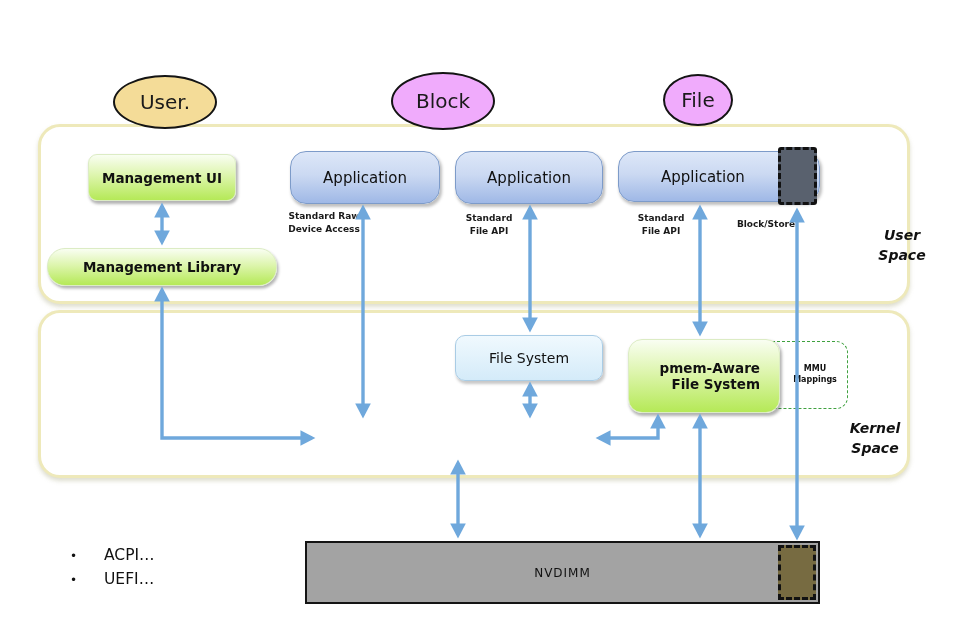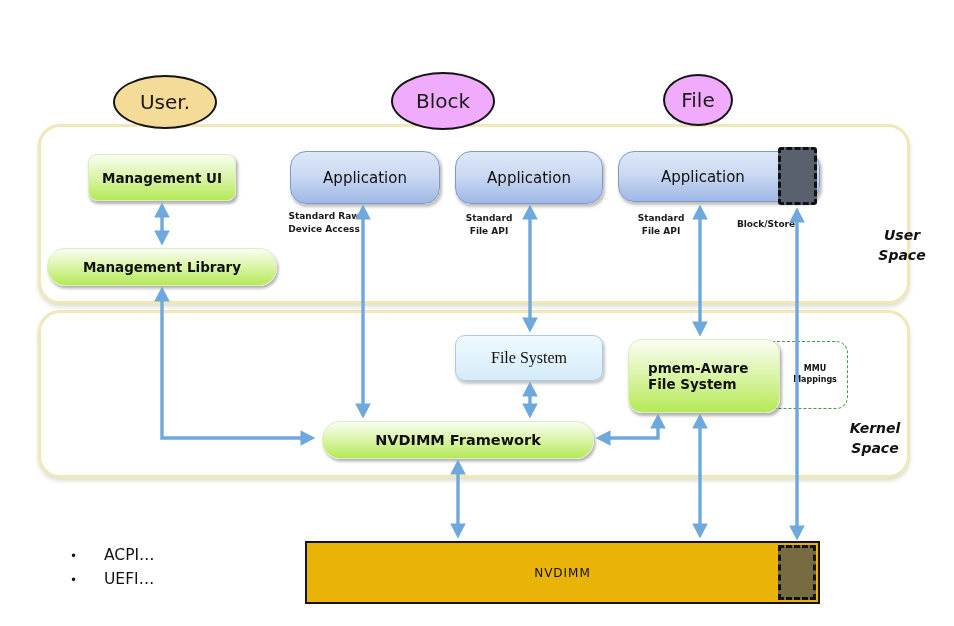--- a/index.html
+++ b/index.html
@@ -11,48 +11,48 @@
            display:flex;align-items:center;justify-content:center;
            font-size:20px;color:#1a1a1a;z-index:6;background:#f0abfc;}
   .ellipse.tan{background:#f4dc98;}
 
   
   .space{position:absolute;background:#fff;border:3px solid #eee9ba;border-radius:22px;
          box-shadow:0 3px 4px rgba(160,160,120,0.35);z-index:1;}
 
   
   .box{position:absolute;display:flex;align-items:center;justify-content:center;
-       text-align:left;z-index:3;}
+       text-align:right;z-index:3;}
   .green{background:linear-gradient(180deg,#f9fef2 0%,#ddf5ad 45%,#b5e957 100%);
          border:1px solid #dcecc4;border-radius:9px;font-weight:bold;font-size:13.5px;
          box-shadow:1.5px 2.5px 3px rgba(0,0,0,0.30);}
   .pill{border-radius:18px;}
   .blue{background:linear-gradient(180deg,#dde7f8 0%,#cbd9f2 45%,#9fb8e6 100%);
         border:1.5px solid #7d9bc9;border-radius:16px;font-size:15px;
         box-shadow:1.5px 2.5px 3px rgba(0,0,0,0.25);}
   .ltblue{background:linear-gradient(180deg,#f0f9fe 0%,#d4ebf9 100%);
-        border:1.5px solid #a9cce5;border-radius:10px;font-size:16px;
-        box-shadow:1.5px 2.5px 3px rgba(0,0,0,0.22);font-family:Liberation Serif, serif;}
+        border:1.5px solid #a9cce5;border-radius:10px;font-size:14px;
+        box-shadow:1.5px 2.5px 3px rgba(0,0,0,0.22);}
   .darkdash{position:absolute;background:#59616e;border:3px solid #111;
             border-style:dashed;border-radius:3px;z-index:4;}
 
   
   .slabel{position:absolute;font-size:9px;font-weight:bold;color:#1a1a1a;
           text-align:center;line-height:1.45;z-index:5;}
   .space-label{position:absolute;font-size:14px;font-weight:bold;font-style:italic;
           text-align:center;line-height:1.4;z-index:5;}
 
   
   #mmu{position:absolute;border:1.5px dashed #3fa13f;border-radius:12px;background:#fff;
        z-index:2;display:flex;align-items:center;justify-content:flex-end;}
   #mmu span{font-size:8px;font-weight:bold;text-align:center;width:58px;
             margin-right:3px;line-height:1.35;}
 
   
-  #nvdimm-bar{position:absolute;background:#eab308;border:2.5px solid #141414;
+  #nvdimm-bar{position:absolute;background:#a3a3a3;border:2.5px solid #141414;
        display:flex;align-items:center;justify-content:center;z-index:3;}
   #nvdimm-bar .bar-label{font-size:12px;letter-spacing:1px;}
   #nvdimm-dark{position:absolute;background:#776b41;border:3px dashed #111;z-index:4;}
 
   
   #notes{position:absolute;left:62px;top:546px;z-index:3;font-size:15.5px;}
   #notes .note{display:flex;align-items:baseline;margin-bottom:6px;}
   #notes .bullet{width:34px;text-align:left;font-size:12px;padding-left:8px;}
 
   svg.arrows{position:absolute;left:0;top:0;z-index:7;pointer-events:none;}
@@ -107,23 +107,20 @@
   </div>
 
   <div class="box ltblue" style="left:455px;top:335px;width:146px;height:44px;">
     <span>File System</span>
   </div>
 
   <div class="box green" style="left:628px;top:339px;width:150px;height:72px;border-radius:14px;">
     <span style="width:112px;">pmem-Aware File System</span>
   </div>
 
-  <div class="box green pill" style="left:322px;top:421px;width:270px;height:36px;font-size:14.5px;">
-    <span>NVDIMM Framework</span>
-  </div>
 
   <div id="nvdimm-bar" style="left:305px;top:541px;width:515px;height:63px;box-sizing:border-box;">
     <span class="bar-label">NVDIMM</span>
   </div>
   <div id="nvdimm-dark" style="left:778px;top:545px;width:32px;height:49px;"></div>
 
   <div id="notes">
     <div class="note">
       <span class="bullet">•</span>
       <span>ACPI…</span>

